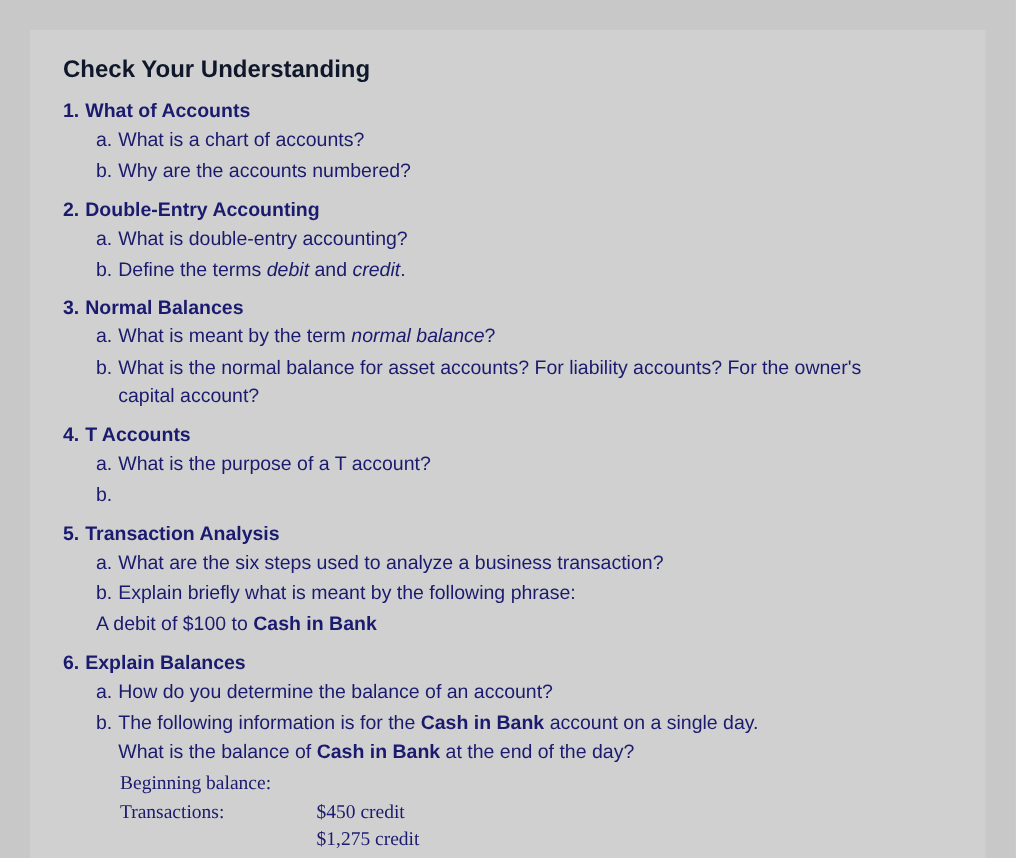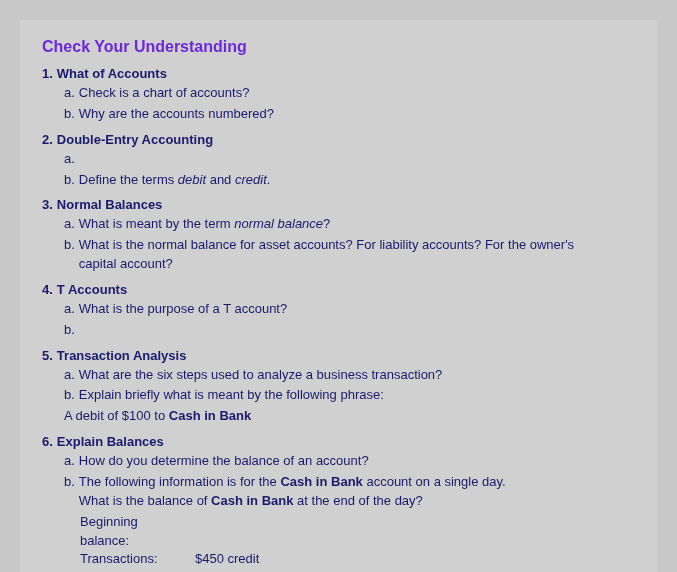--- a/index.html
+++ b/index.html
@@ -20,21 +20,21 @@
       padding: 20px;
     }
     .page {
       background-color: #d0d0d0;
       width: 637px;
       padding: 18px 22px;
     }
     .main-title {
       font-size: 16px;
       font-weight: bold;
-      color: #6d28d9;
+      color: #0f172a;
       margin-bottom: 10px;
     }
     .section {
       margin-bottom: 8px;
     }
     .section-title {
       font-weight: bold;
       color: #1a1a6e;
       font-size: 13px;
       display: flex;
@@ -65,22 +65,23 @@
     }
     .italic {
       font-style: italic;
     }
     .indent-block {
       margin-left: 16px;
       margin-top: 1px;
     }
     .indent-row {
       display: flex;
-      gap: 10px;
-      line-height: 1.45;
+      gap: 26px;
+      line-height: 1.45;
+      font-family: Liberation Serif, serif;
     }
     .label-col {
       width: 105px;
       flex-shrink: 0;
     }
     .value-col {
       flex: 1;
     }
     .continuation {
       margin-left: 0;
@@ -94,37 +95,38 @@
   <div class="main-title">Check Your Understanding</div>
 
   <div class="section">
     <div class="section-title">
       <span class="section-number">1.</span>
       <span>What of Accounts</span>
     </div>
     <div class="questions">
       <div class="question">
         <span class="q-label">a.</span>
-        <span class="q-text">Check is a chart of accounts?</span>
+        <span class="q-text">What is a chart of accounts?</span>
       </div>
       <div class="question">
         <span class="q-label">b.</span>
         <span class="q-text">Why are the accounts numbered?</span>
       </div>
     </div>
   </div>
 
   <div class="section">
     <div class="section-title">
       <span class="section-number">2.</span>
       <span>Double-Entry Accounting</span>
     </div>
     <div class="questions">
       <div class="question">
         <span class="q-label">a.</span>
+        <span class="q-text">What is double-entry accounting?</span>
       </div>
       <div class="question">
         <span class="q-label">b.</span>
         <span class="q-text">Define the terms <span class="italic">debit</span> and <span class="italic">credit</span>.</span>
       </div>
     </div>
   </div>
 
   <div class="section">
     <div class="section-title">

